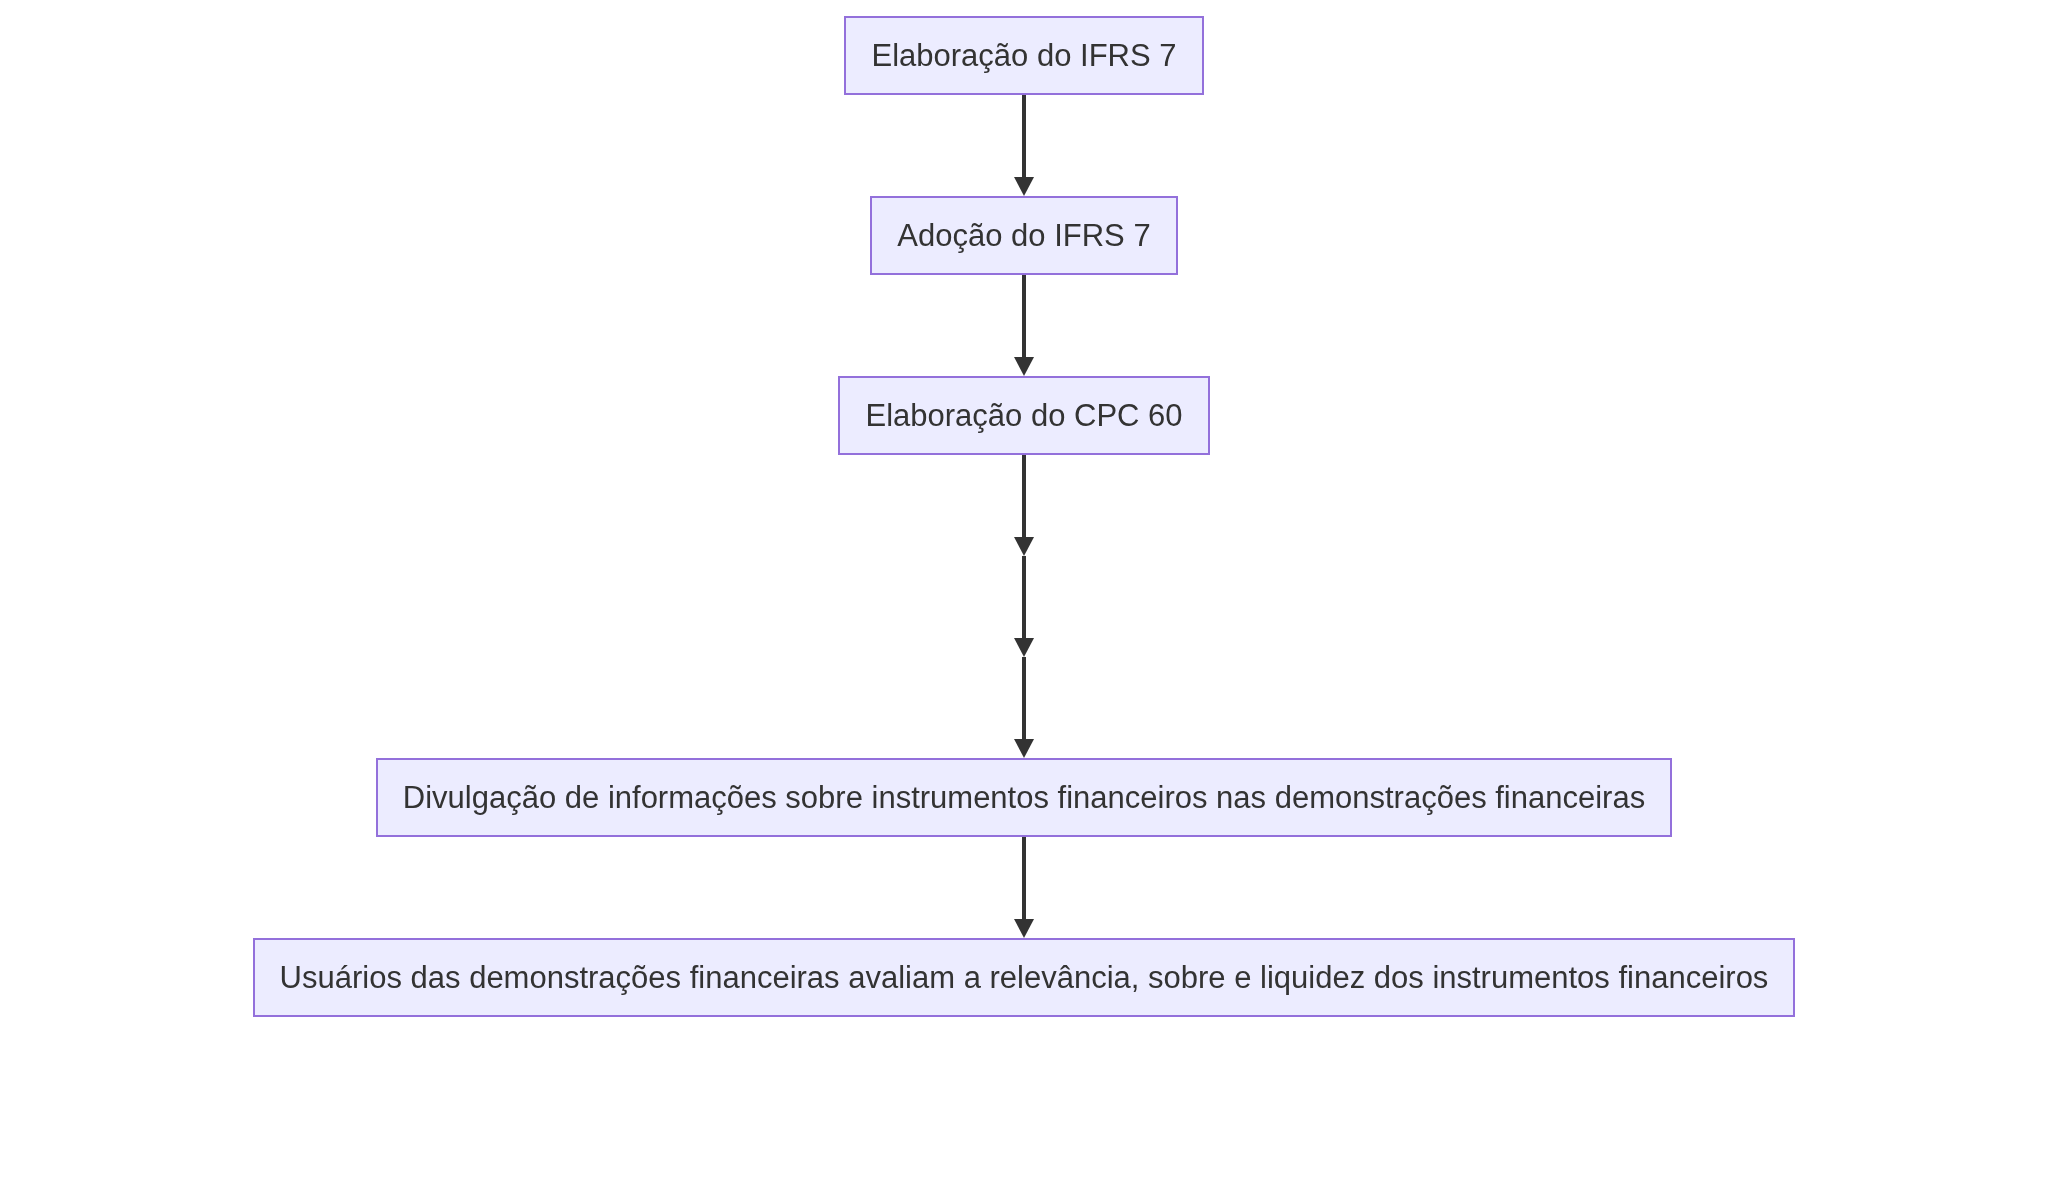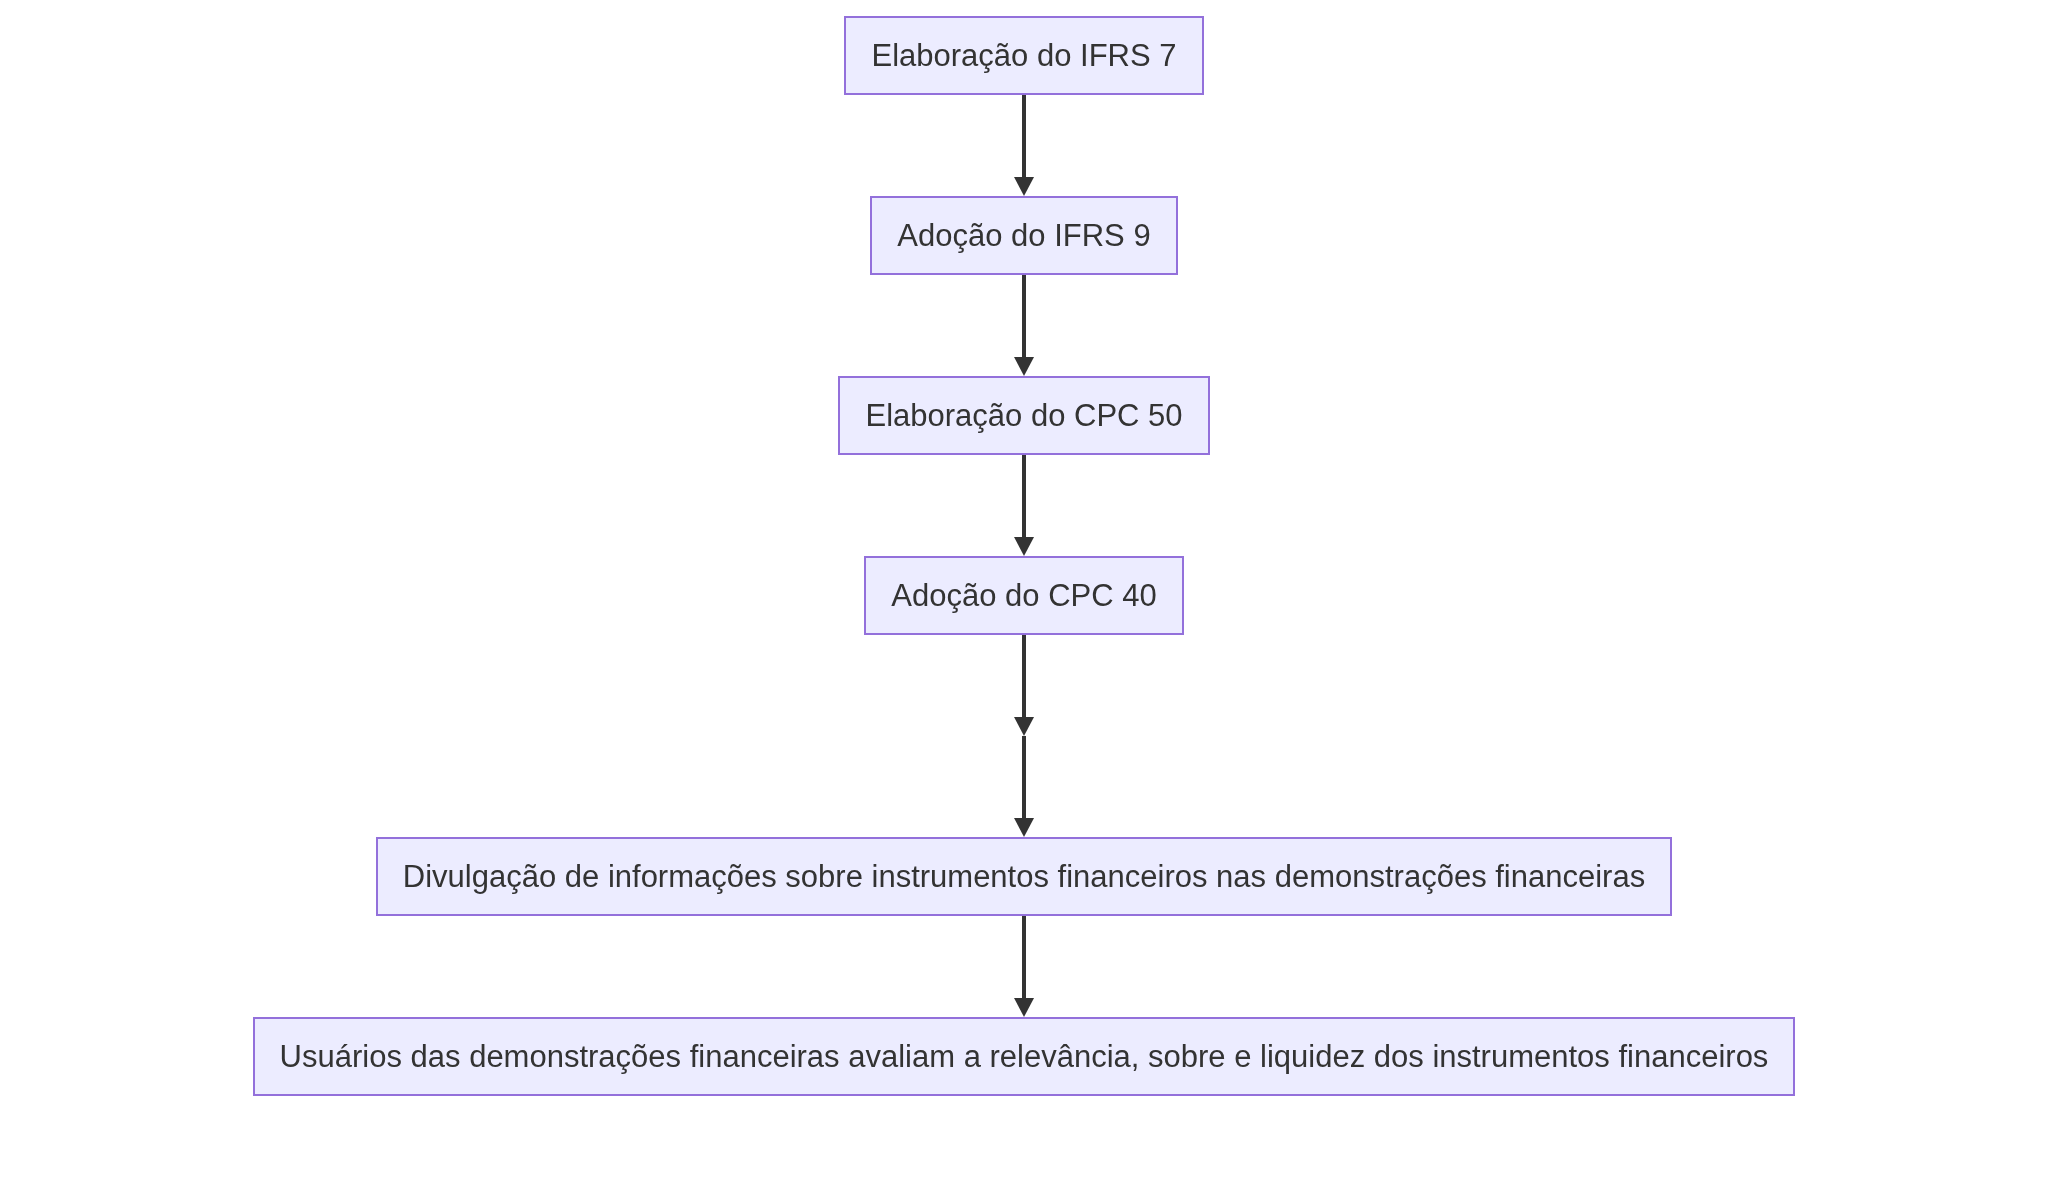--- a/index.html
+++ b/index.html
@@ -50,40 +50,37 @@
   <div class="node">
     <span class="node-label">Elaboração do IFRS 7</span>
   </div>
 
   <svg class="edge" width="24" height="101" viewBox="0 0 24 101" aria-hidden="true">
     <line x1="12" y1="0" x2="12" y2="84" stroke="currentColor" stroke-width="4"></line>
     <polygon points="12,101 2,82 22,82" fill="currentColor"></polygon>
   </svg>
 
   <div class="node">
-    <span class="node-label">Adoção do IFRS 9</span>
+    <span class="node-label">Adoção do IFRS 7</span>
   </div>
 
   <svg class="edge" width="24" height="101" viewBox="0 0 24 101" aria-hidden="true">
     <line x1="12" y1="0" x2="12" y2="84" stroke="currentColor" stroke-width="4"></line>
     <polygon points="12,101 2,82 22,82" fill="currentColor"></polygon>
   </svg>
 
   <div class="node">
-    <span class="node-label">Elaboração do CPC 50</span>
+    <span class="node-label">Elaboração do CPC 60</span>
   </div>
 
   <svg class="edge" width="24" height="101" viewBox="0 0 24 101" aria-hidden="true">
     <line x1="12" y1="0" x2="12" y2="84" stroke="currentColor" stroke-width="4"></line>
     <polygon points="12,101 2,82 22,82" fill="currentColor"></polygon>
   </svg>
 
-  <div class="node">
-    <span class="node-label">Adoção do CPC 40</span>
-  </div>
 
   <svg class="edge" width="24" height="101" viewBox="0 0 24 101" aria-hidden="true">
     <line x1="12" y1="0" x2="12" y2="84" stroke="currentColor" stroke-width="4"></line>
     <polygon points="12,101 2,82 22,82" fill="currentColor"></polygon>
   </svg>
 
 
   <svg class="edge" width="24" height="101" viewBox="0 0 24 101" aria-hidden="true">
     <line x1="12" y1="0" x2="12" y2="84" stroke="currentColor" stroke-width="4"></line>
     <polygon points="12,101 2,82 22,82" fill="currentColor"></polygon>

